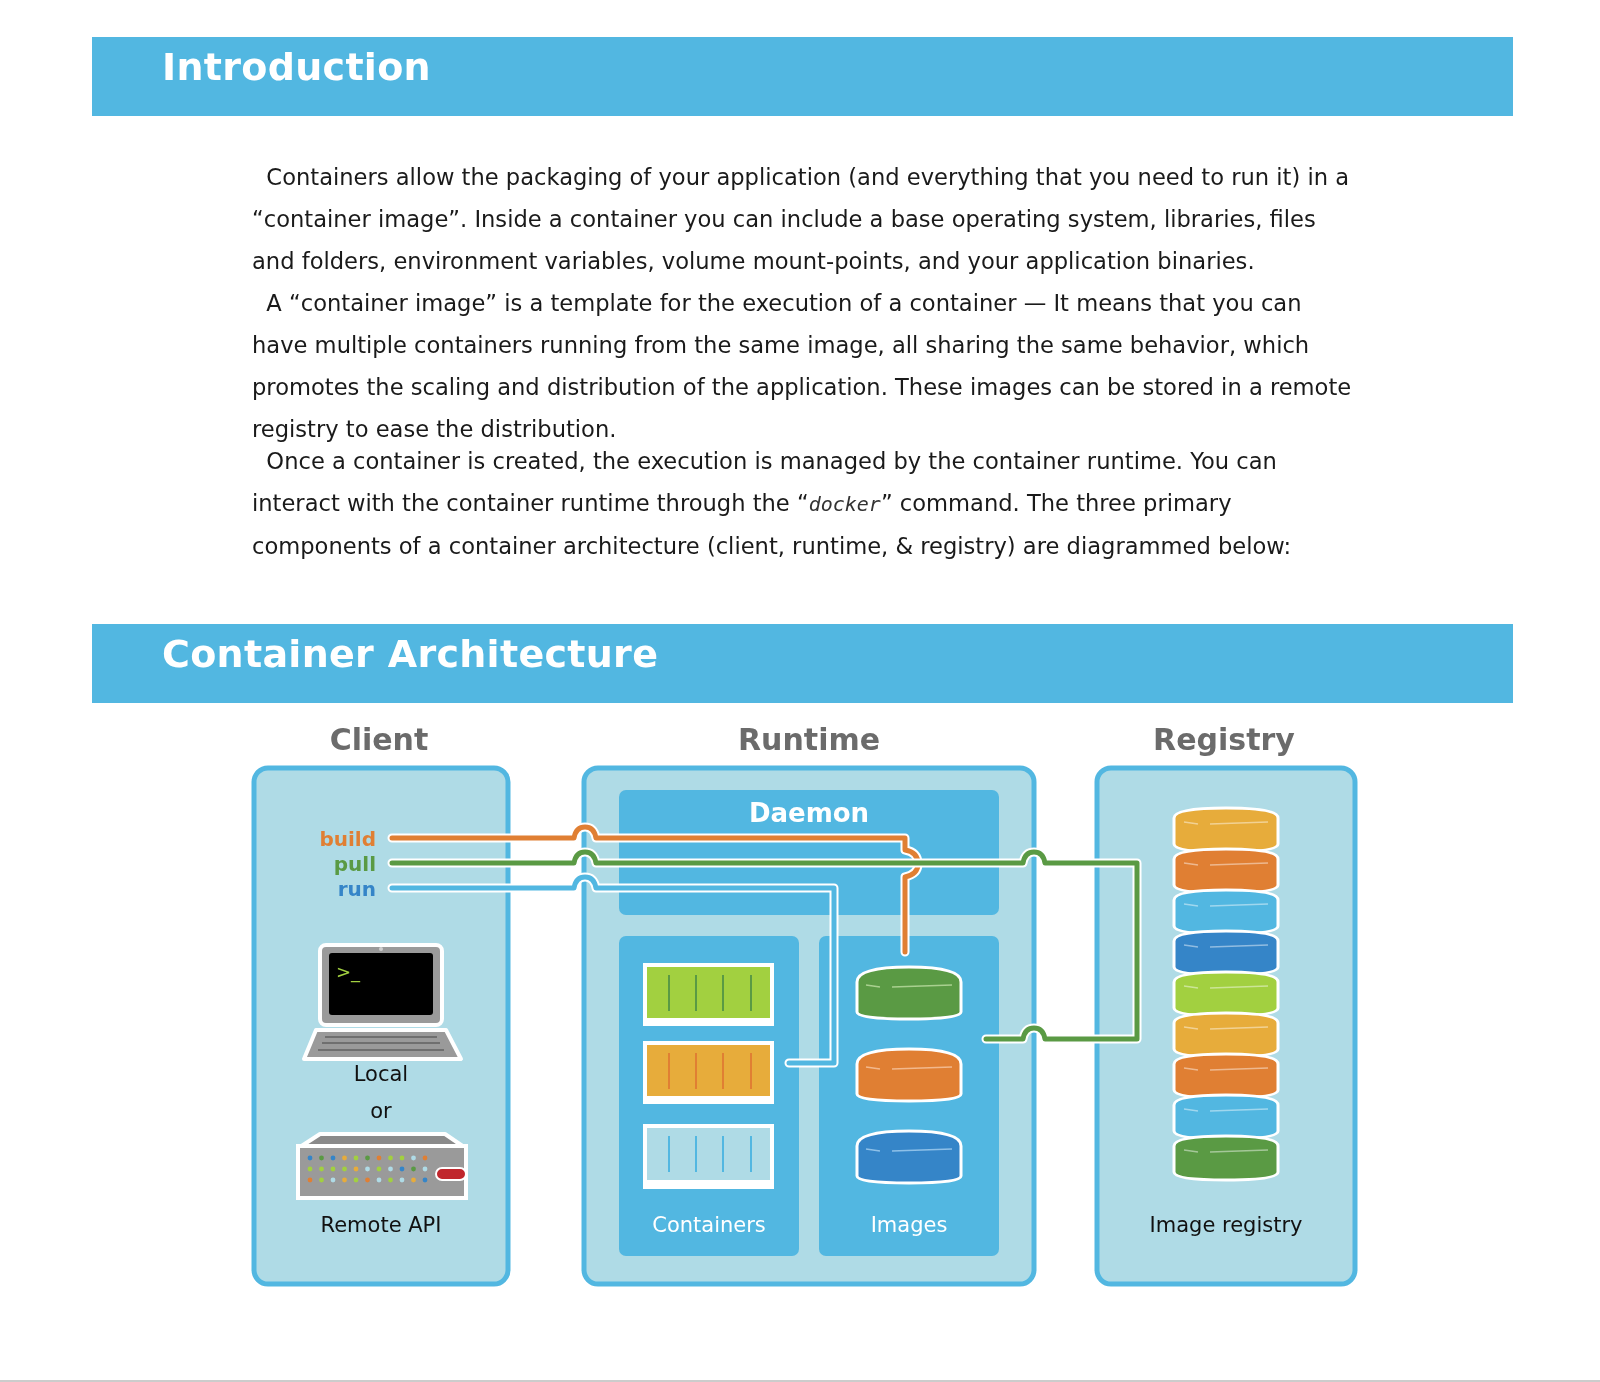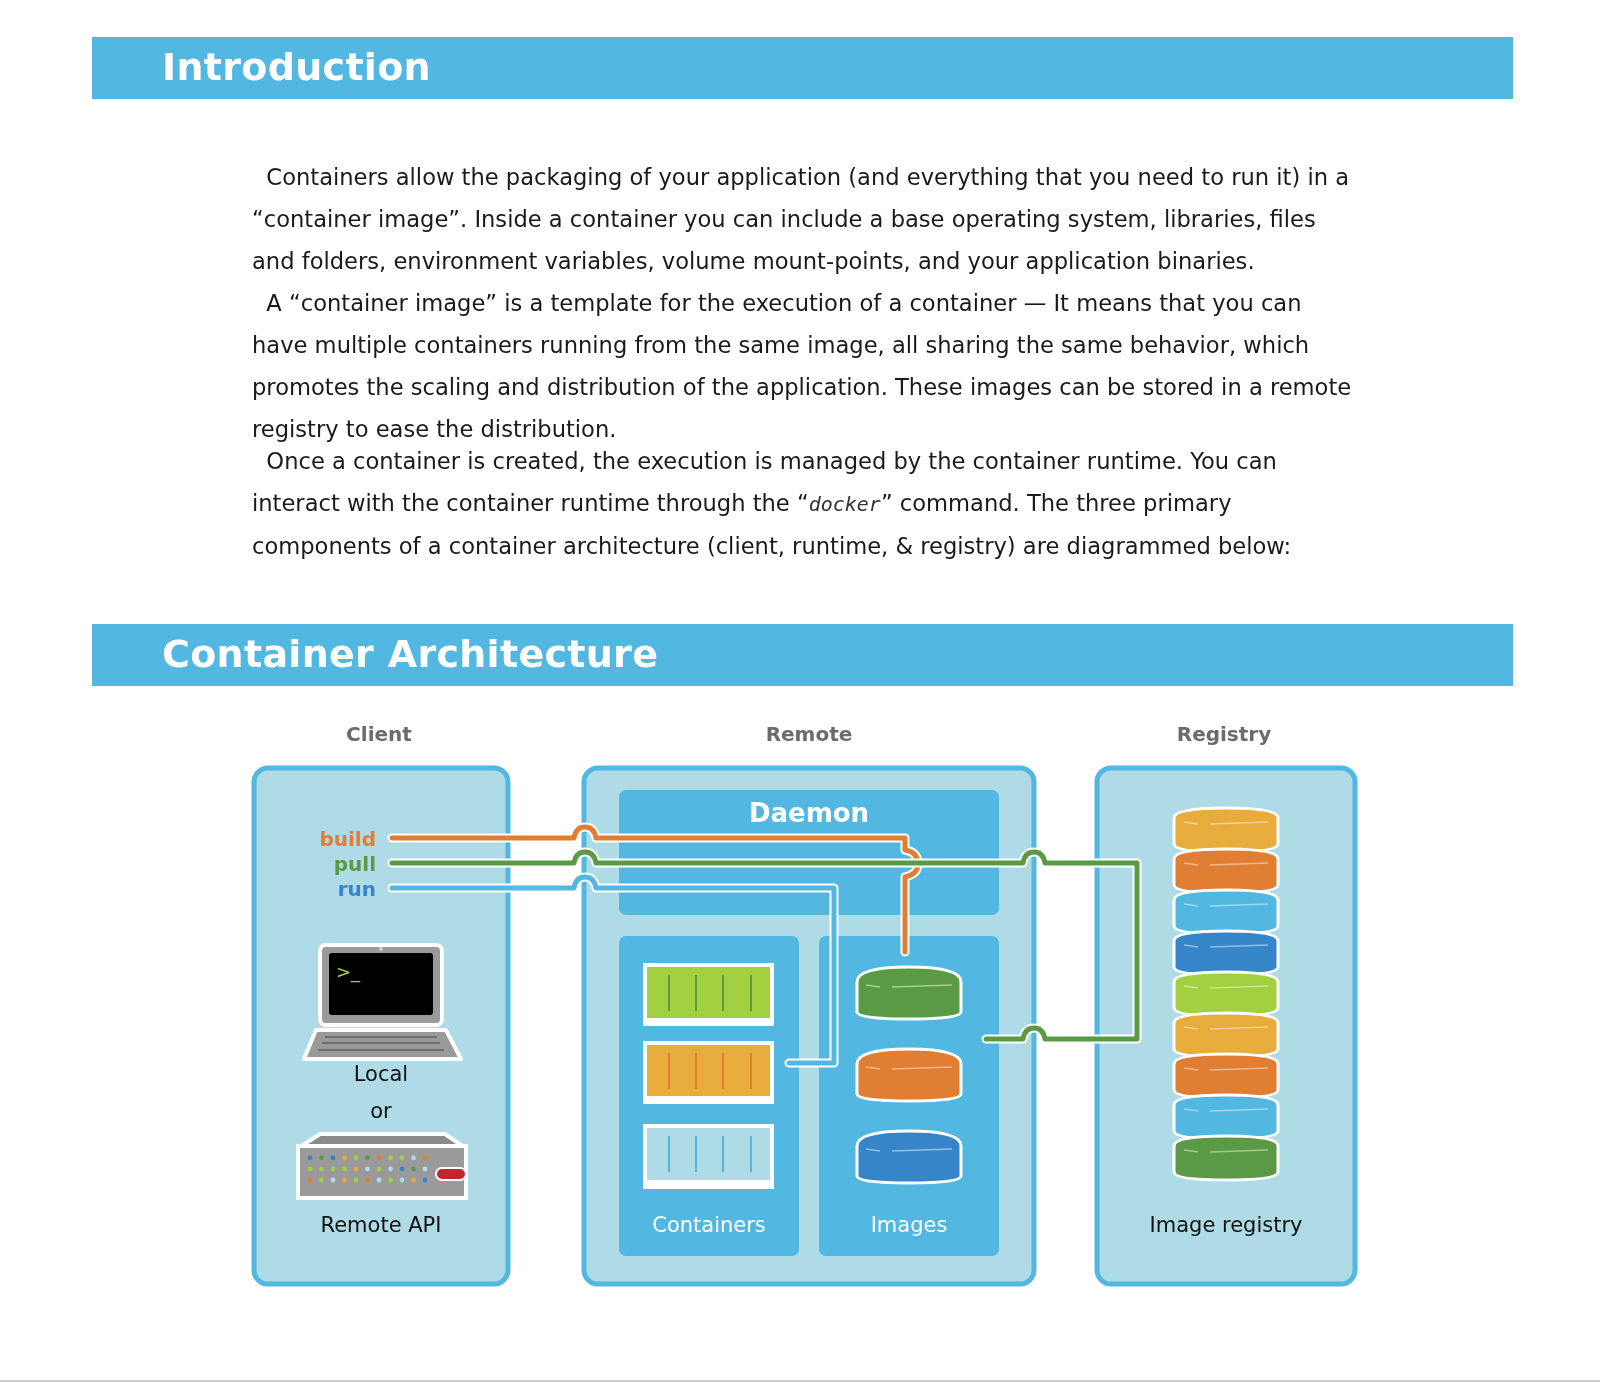--- a/index.html
+++ b/index.html
@@ -1,46 +1,46 @@
 <!DOCTYPE html>
 <html><head>
 <meta charset="utf-8">
 <style>
   html, body { margin:0; padding:0; background:#ffffff; }
   body { width:1600px; height:1382px; position:relative; overflow:hidden; font-family:"DejaVu Sans", sans-serif; }
-  .banner { position:absolute; left:92px; width:1421px; height:62px; background:#52b7e1; }
+  .banner { position:absolute; left:92px; width:1421px; height:79px; background:#52b7e1; }
   .banner h1 { margin:0; position:absolute; left:70px; top:8px; color:#ffffff; font-family:"DejaVu Sans", sans-serif; font-weight:bold; font-size:38px; letter-spacing:0.3px; }
   #banner-intro { top:37px; }
   #banner-arch { top:624px; }
   .body-text { position:absolute; left:252px; width:1110px; color:#1a1a1a; font-family:"DejaVu Sans", sans-serif; font-size:22.6px; line-height:42px; margin:0; }
   .body-text .mono { font-family:"DejaVu Sans Mono", monospace; font-size:20px; color:#333;font-style:italic; }
   #p1 { top:156px; }
   #p2 { top:282px; }
   #p3 { top:440px; }
-  .col-title { position:absolute; top:722px; font-family:"DejaVu Sans", sans-serif; font-weight:bold; font-size:20px; color:#6b6b6b; text-align:center; width:300px; }
+  .col-title { position:absolute; top:722px; font-family:"DejaVu Sans", sans-serif; font-weight:bold; font-size:30px; color:#6b6b6b; text-align:center; width:300px; }
   .footer-rule { position:absolute; left:0; right:0; top:1380px; height:2px; background:#cccccc; }
   svg text { font-family:"DejaVu Sans", sans-serif; }
 </style>
 </head>
 <body>
 
 <div class="banner" id="banner-intro">
   <h1>Introduction</h1>
 </div>
 
 <p class="body-text" id="p1">&nbsp;&nbsp;Containers allow the packaging of your application (and everything that you need to run it) in a “container image”. Inside a container you can include a base operating system, libraries, files and folders, environment variables, volume mount-points, and your application binaries.</p>
 <p class="body-text" id="p2">&nbsp;&nbsp;A “container image” is a template for the execution of a container — It means that you can have multiple containers running from the same image, all sharing the same behavior, which promotes the scaling and distribution of the application. These images can be stored in a remote registry to ease the distribution.</p>
 <p class="body-text" id="p3"><span>&nbsp;&nbsp;Once a container is created, the execution is managed by the container runtime. You can interact with the container runtime through the “</span><span class="mono">docker</span><span>” command. The three primary components of a container architecture (client, runtime, &amp; registry) are diagrammed below:</span></p>
 
 <div class="banner" id="banner-arch">
   <h1>Container Architecture</h1>
 </div>
 
 <div class="col-title" style="left:229px;">Client</div>
-<div class="col-title" style="left:659px;">Remote</div>
+<div class="col-title" style="left:659px;">Runtime</div>
 <div class="col-title" style="left:1074px;text-align:center;">Registry</div>
 
 <svg style="position:absolute;left:0;top:0;" width="1600" height="1382" viewBox="0 0 1600 1382">
 
   <rect x="254" y="768" width="254" height="516" rx="14" fill="#afdbe6" stroke="#52b7e1" stroke-width="5"></rect>
 
   <rect x="584" y="768" width="450" height="516" rx="14" fill="#afdbe6" stroke="#52b7e1" stroke-width="5"></rect>
 
   <rect x="1097" y="768" width="258" height="516" rx="14" fill="#afdbe6" stroke="#52b7e1" stroke-width="5"></rect>
 

